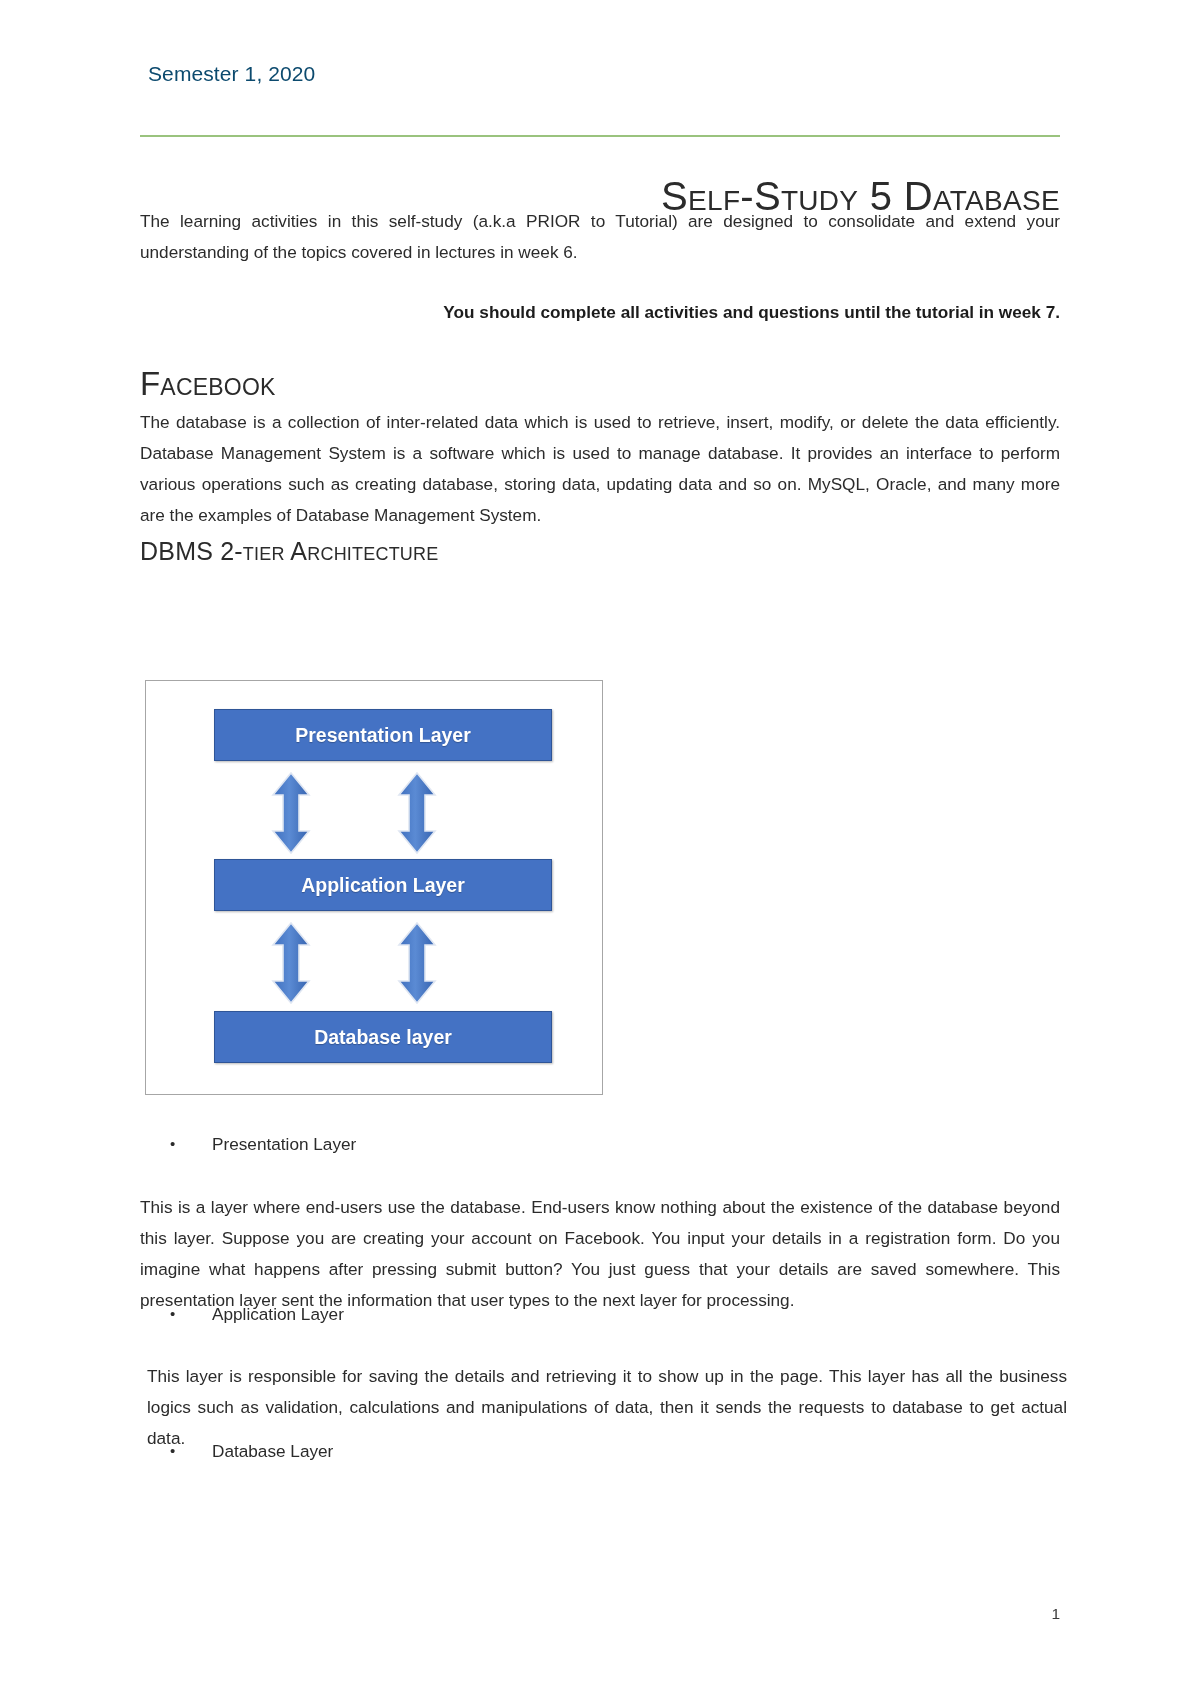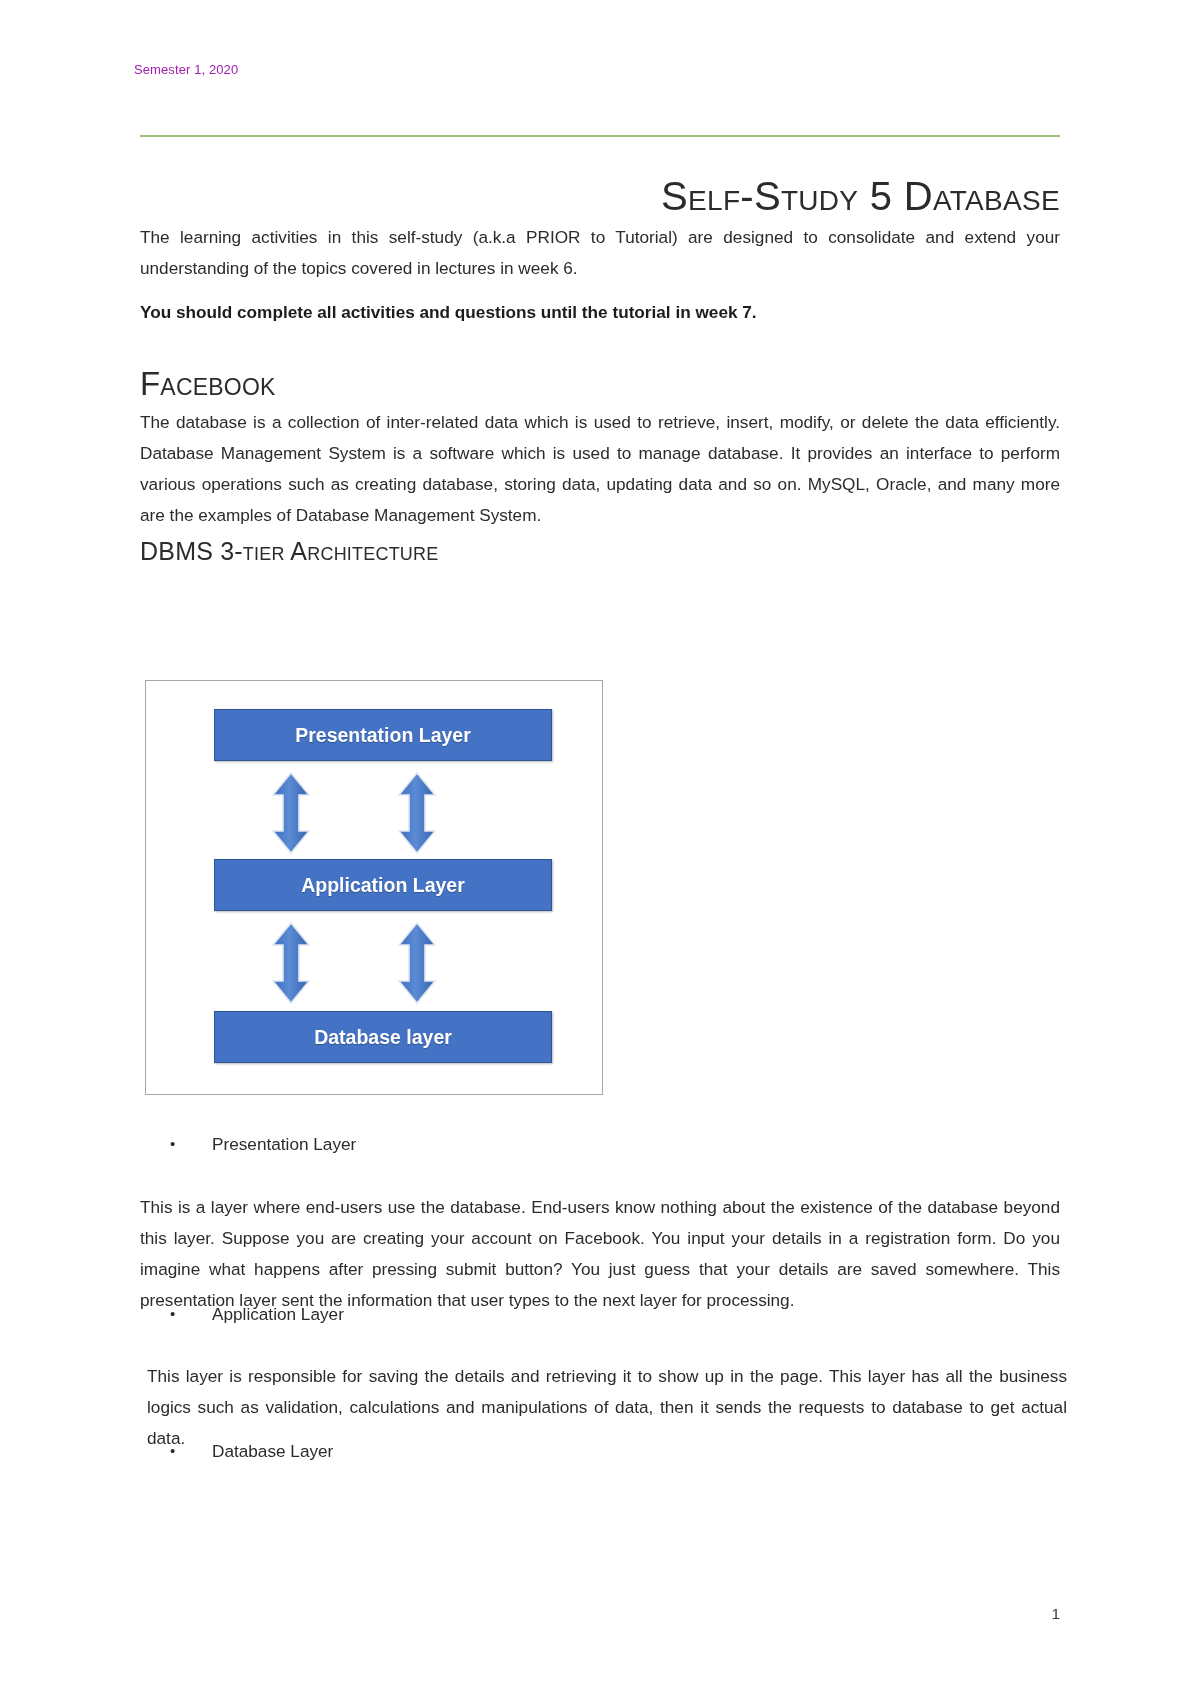--- a/index.html
+++ b/index.html
@@ -16,24 +16,24 @@
     width: 1200px;
     height: 1698px;
     background: #ffffff;
     box-sizing: border-box;
     overflow: hidden;
   }
 
   
   .doc-header {
     position: absolute;
-    left: 134px;
+    left: 148px;
     top: 62px;
-    font-size: 13px;
-    color: #a21caf;
+    font-size: 21px;
+    color: #0c4a6e;
     letter-spacing: 0.1px;
   }
 
   
   .header-rule {
     position: absolute;
     left: 140px;
     top: 135px;
     width: 920px;
     height: 2px;
@@ -59,21 +59,21 @@
   
   .para {
     position: absolute;
     left: 140px;
     width: 920px;
     font-size: 17.2px;
     line-height: 31px;
     text-align: justify;
     color: #2b2b2b;
   }
-  .para.nojust { text-align: left; }
+  .para.nojust { text-align: right; }
   .para.bold {
     font-weight: bold;
     color: #1c1c1c;
   }
 
   
   .h1 {
     position: absolute;
     left: 140px;
     width: 920px;
@@ -172,29 +172,29 @@
 <body>
 
 <div class="page">
 
   <div class="doc-header">Semester 1, 2020</div>
 
   <div class="header-rule"></div>
 
   <h1 class="doc-title">Self-Study 5 Database</h1>
 
-  <p class="para" style="top: 205px;">The learning activities in this self-study (a.k.a PRIOR to Tutorial) are designed to consolidate and extend your understanding of the topics covered in lectures in week 6.</p>
+  <p class="para" style="top: 189px;">The learning activities in this self-study (a.k.a PRIOR to Tutorial) are designed to consolidate and extend your understanding of the topics covered in lectures in week 6.</p>
 
   <p class="para bold nojust" style="top: 280px;">You should complete all activities and questions until the tutorial in week 7.</p>
 
   <h2 class="h1" style="top: 338px;">Facebook</h2>
 
   <p class="para" style="top: 390px;">The database is a collection of inter-related data which is used to retrieve, insert, modify, or delete the data efficiently. Database Management System is a software which is used to manage database. It provides an interface to perform various operations such as creating database, storing data, updating data and so on. MySQL, Oracle, and many more are the examples of Database Management System.</p>
 
-  <h3 class="h2" style="top: 512px;">DBMS 3-tier Architecture</h3>
+  <h3 class="h2" style="top: 512px;">DBMS 2-tier Architecture</h3>
 
 
   <div class="diagram">
 
     <div class="layer-box b1">
       <span>Presentation Layer</span>
     </div>
 
     <div class="arrow a1">
       <svg width="44" height="84" viewBox="0 0 44 84">

